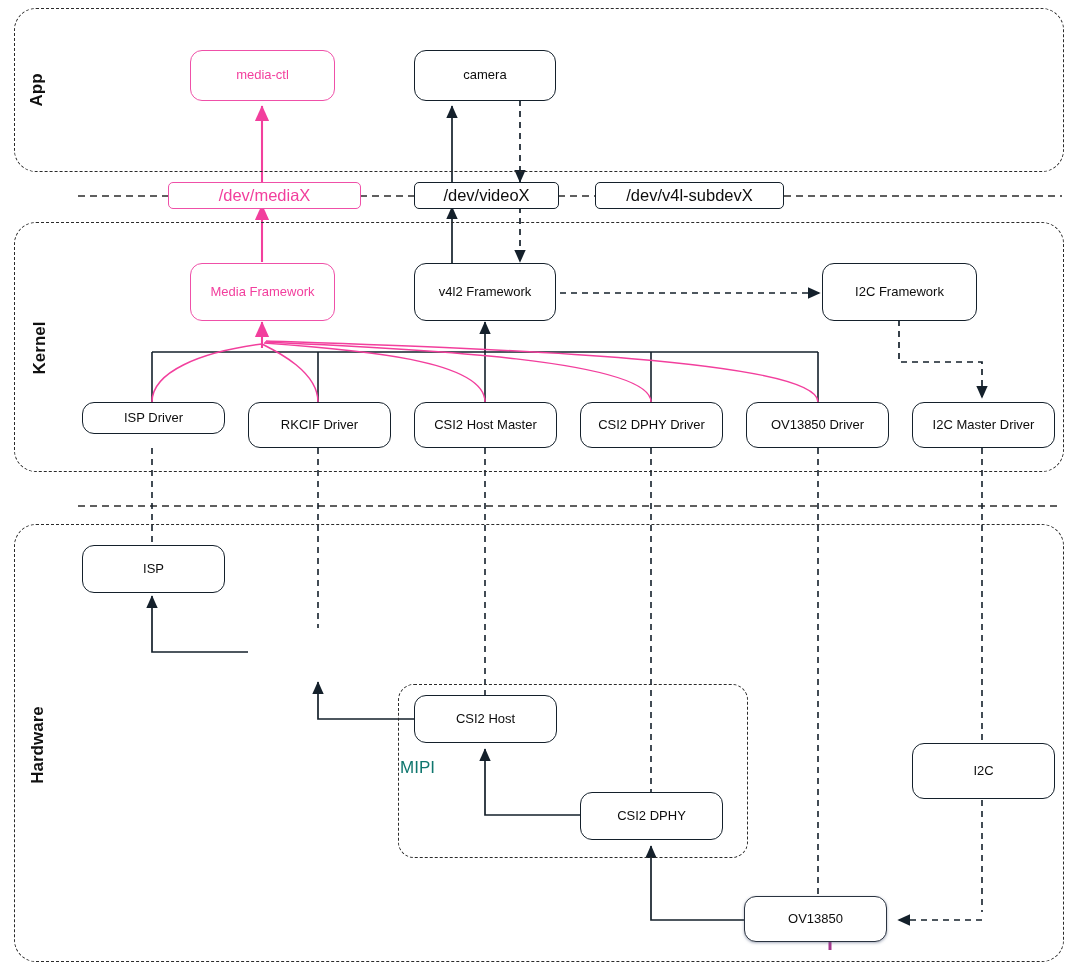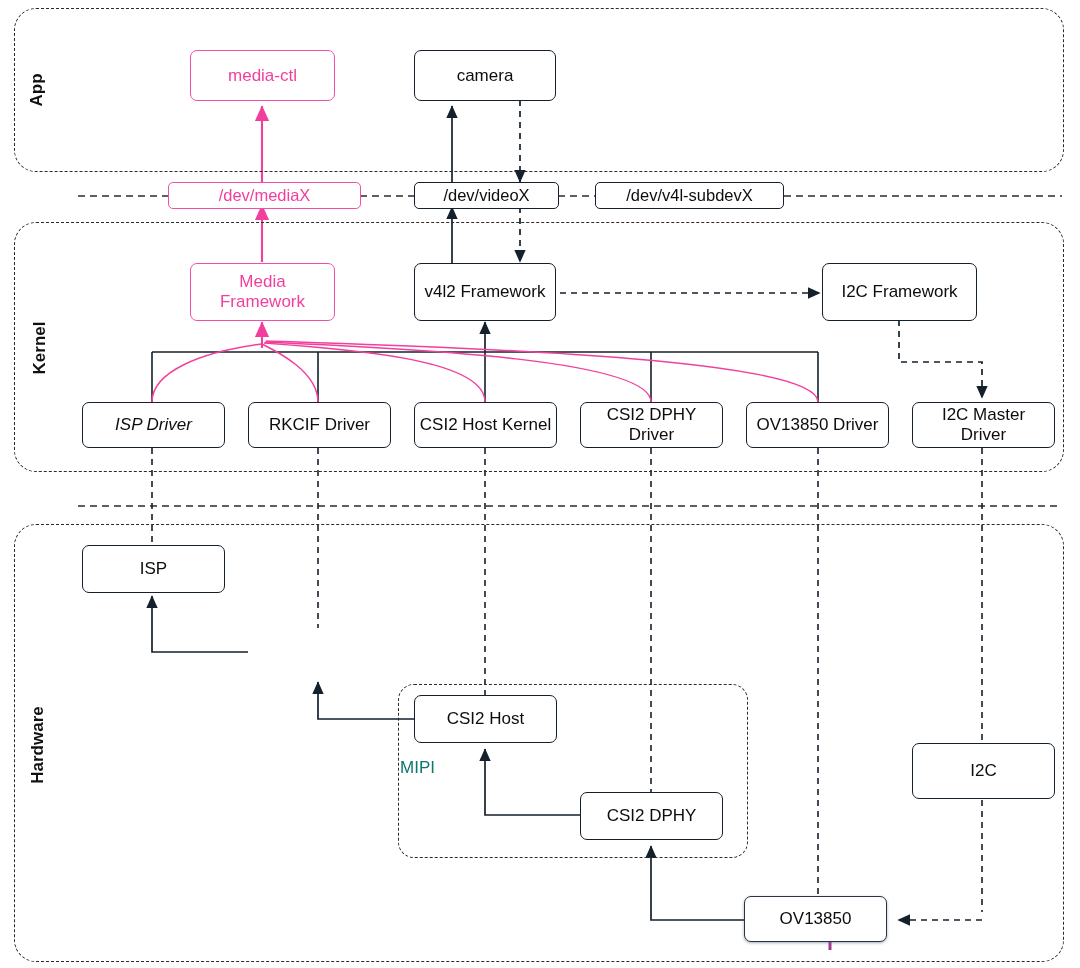--- a/index.html
+++ b/index.html
@@ -4,23 +4,23 @@
 <style>
   html,body{margin:0;padding:0;background:#ffffff;}
   body{font-family:"Liberation Sans","DejaVu Sans",sans-serif;}
   #stage{position:relative;width:1080px;height:968px;background:#fff;overflow:hidden;}
   #wires{position:absolute;left:0;top:0;width:1080px;height:968px;pointer-events:none;}
 
   .layer{position:absolute;border:1.6px dashed #2b2b2b;border-radius:22px;background:transparent;}
   .layer-label{position:absolute;font-weight:bold;font-size:17px;color:#111;
       transform:rotate(-90deg);transform-origin:center center;white-space:nowrap;}
 
-  .nodebox{position:absolute;box-sizing:border-box;border:1.5px solid #14202b;border-radius:7px;
+  .nodebox{position:absolute;box-sizing:border-box;border:1.5px solid #14202b;border-radius:12px;
       background:#ffffff;display:flex;align-items:center;justify-content:center;text-align:center;
-      font-size:17px;color:#0d0d0d;line-height:1.12;padding:2px 4px;}
+      font-size:13px;color:#0d0d0d;line-height:1.12;padding:2px 4px;}
   .nodebox.pink{border-color:#ef50a8;color:#f23f9d;}
   .nodebox.dev{border-radius:5px;font-size:16.5px;}
   .nodebox.two{line-height:1.15;}
   .nodebox.blurbox{border-color:#2a3340;box-shadow:0 1px 3px rgba(90,100,130,.55);}
 
   .mipi-group{position:absolute;border:1.5px dashed #2b2b2b;border-radius:16px;}
   .mipi-label{position:absolute;font-size:17px;color:#0f766e;}
 </style>
 </head>
 <body>
@@ -119,23 +119,23 @@
   <div class="nodebox" style="left:414px;top:50px;width:142px;height:51px;">camera</div>
 
   <div class="nodebox dev pink" style="left:168px;top:182px;width:193px;height:27px;">/dev/mediaX</div>
   <div class="nodebox dev" style="left:414px;top:182px;width:145px;height:27px;">/dev/videoX</div>
   <div class="nodebox dev" style="left:595px;top:182px;width:189px;height:27px;">/dev/v4l-subdevX</div>
 
   <div class="nodebox two" style="left:190px;top:263px;width:145px;height:58px;color:#f23f9d;border-color:#ef50a8;">Media Framework</div>
   <div class="nodebox two" style="left:414px;top:263px;width:142px;height:58px;">v4l2 Framework</div>
   <div class="nodebox two" style="left:822px;top:263px;width:155px;height:58px;">I2C Framework</div>
 
-  <div class="nodebox" style="left:82px;top:402px;width:143px;height:46px;font-style:italic;">ISP Driver</div>
+  <div class="nodebox" style="left:82px;top:402px;width:143px;height:32px;">ISP Driver</div>
   <div class="nodebox" style="left:248px;top:402px;width:143px;height:46px;">RKCIF Driver</div>
-  <div class="nodebox two" style="left:414px;top:402px;width:143px;height:46px;">CSI2 Host Kernel</div>
+  <div class="nodebox two" style="left:414px;top:402px;width:143px;height:46px;">CSI2 Host Master</div>
   <div class="nodebox two" style="left:580px;top:402px;width:143px;height:46px;">CSI2 DPHY Driver</div>
   <div class="nodebox two" style="left:746px;top:402px;width:143px;height:46px;">OV13850 Driver</div>
   <div class="nodebox two" style="left:912px;top:402px;width:143px;height:46px;">I2C Master Driver</div>
 
   <div class="mipi-group" style="left:398px;top:684px;width:348px;height:172px;"></div>
   <div class="mipi-label" style="left:400px;top:758px;">MIPI</div>
 
   <div class="nodebox" style="left:82px;top:545px;width:143px;height:48px;">ISP</div>
   <div class="nodebox" style="left:414px;top:695px;width:143px;height:48px;">CSI2 Host</div>
   <div class="nodebox" style="left:580px;top:792px;width:143px;height:48px;">CSI2 DPHY</div>

